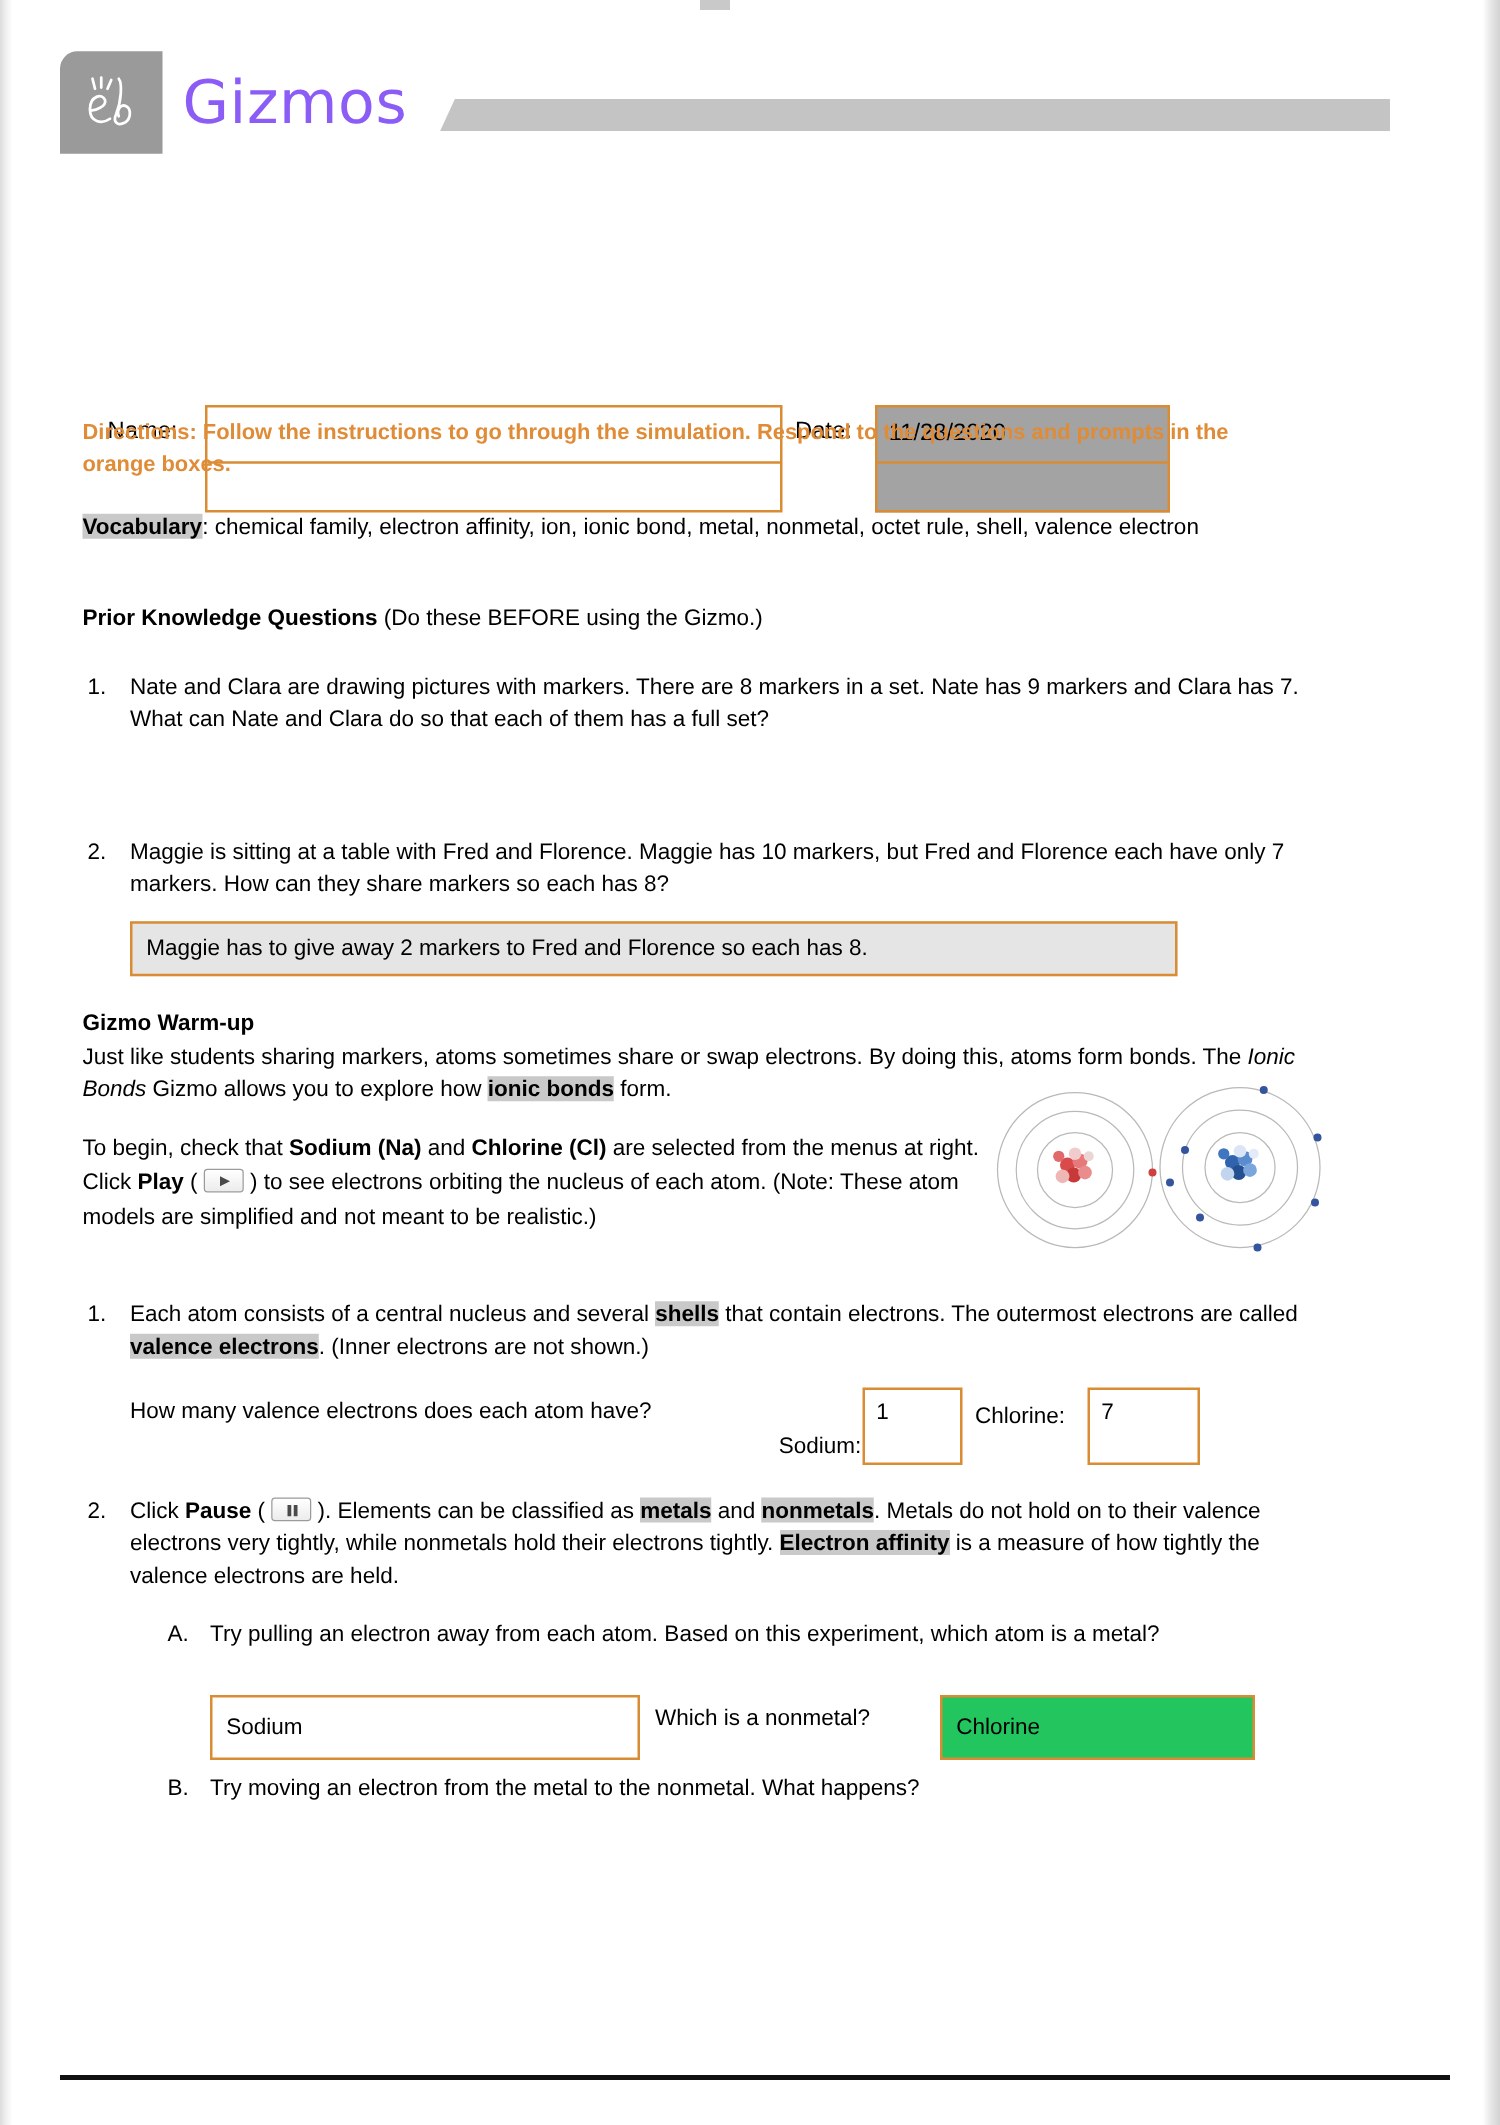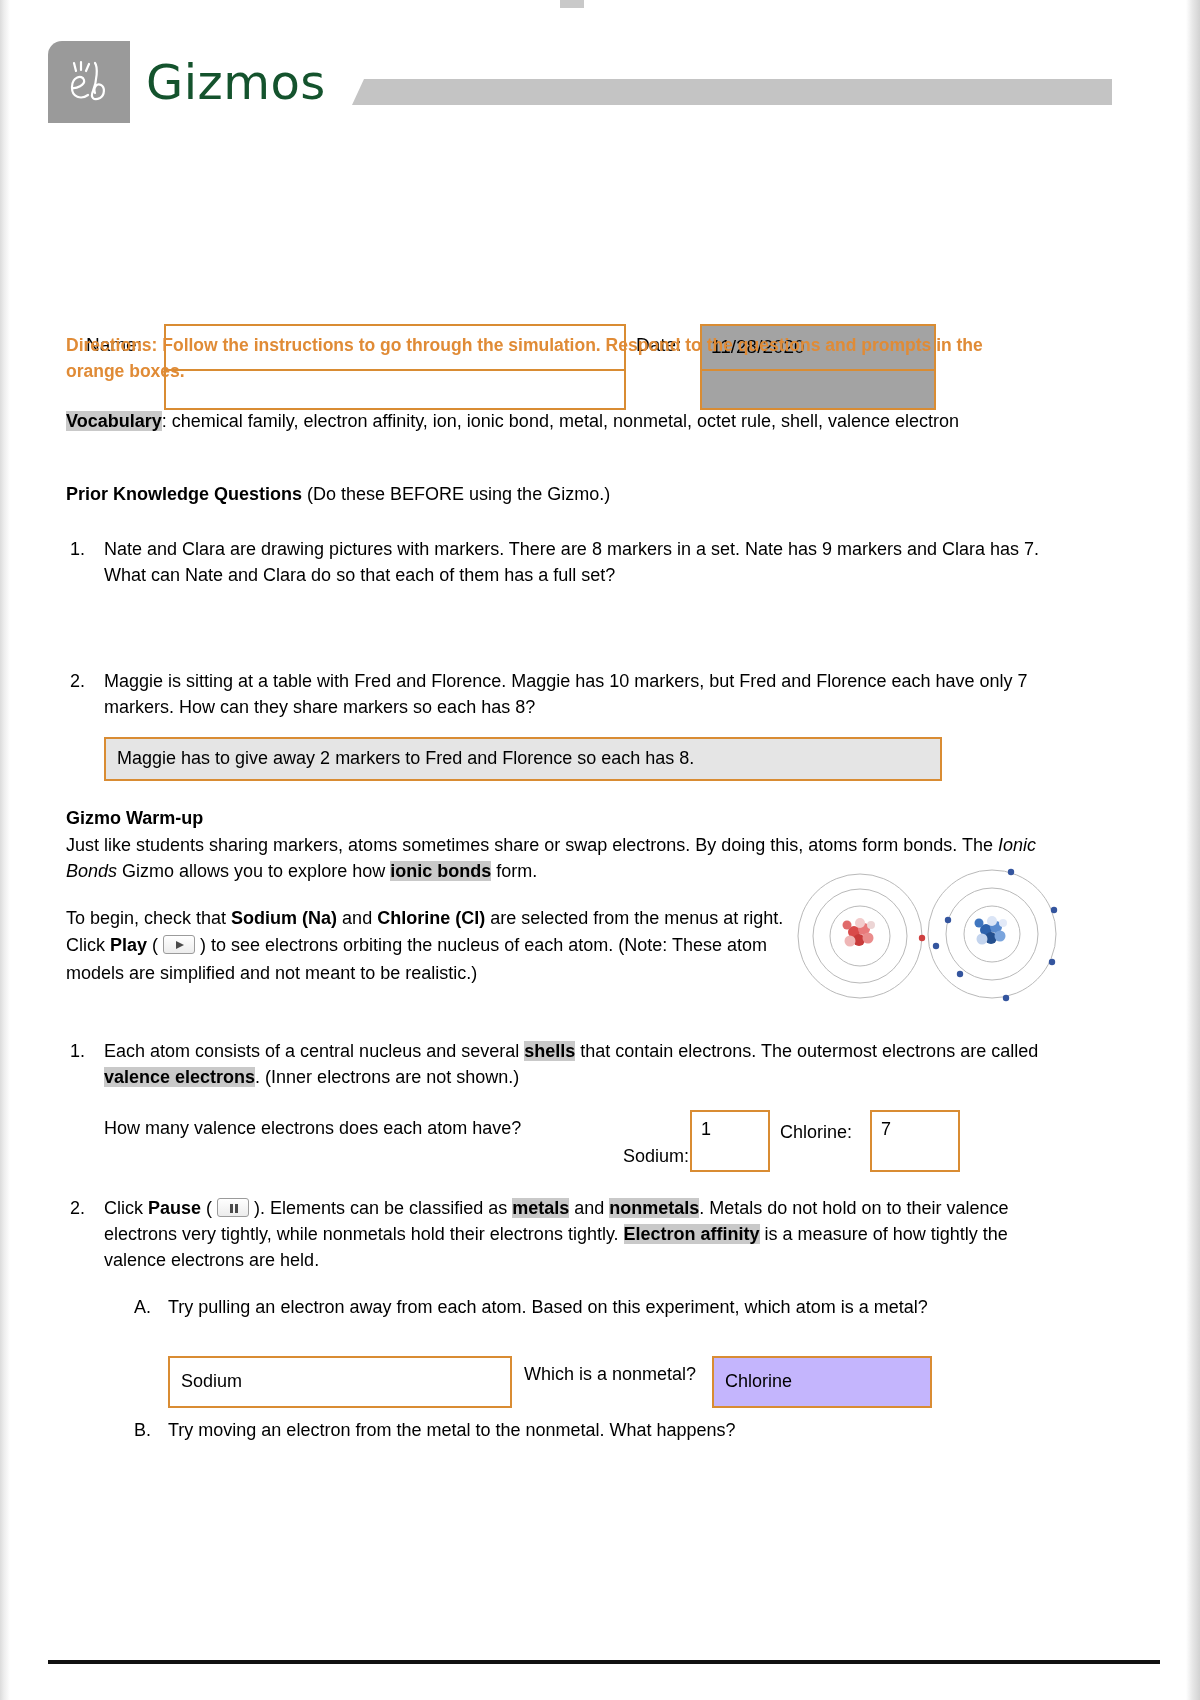--- a/index.html
+++ b/index.html
@@ -66,21 +66,21 @@
   .logo-mark {
     position: absolute;
     left: 0; top: 0;
     width: 82px; height: 82px;
   }
   .brand-word {
     position: absolute;
     left: 146px; top: 30px;
     font-size: 48px;
     letter-spacing: 0.5px;
-    color: #14532d;
+    color: #8b5cf6;
     font-family: "DejaVu Sans", sans-serif;
     font-weight: 400;
   }
   .brand-bar {
     position: absolute;
     left: 352px; top: 55px;
     width: 760px; height: 26px;
     background: #c4c4c4;
     clip-path: polygon(12px 0, 100% 0, 100% 100%, 0 100%);
   }
@@ -322,24 +322,24 @@
 
   .box-metal {
     position: absolute;
     left: 168px; top: 1356px;
     width: 344px; height: 52px;
     border: 2px solid #d98c33;
     background: #ffffff;
   }
   .box-nonmetal {
     position: absolute;
-    left: 712px; top: 1356px;
-    width: 220px; height: 52px;
-    border: 2px solid #d98c33;
-    background: #c4b5fd;
+    left: 752px; top: 1356px;
+    width: 252px; height: 52px;
+    border: 2px solid #d98c33;
+    background: #22c55e;
   }
   .box-metal span, .box-nonmetal span {
     position: absolute;
     left: 11px; top: 13px;
     font-size: 18px;
   }
   .which-nonmetal {
     position: absolute;
     left: 524px; top: 1362px;
     width: 196px;

